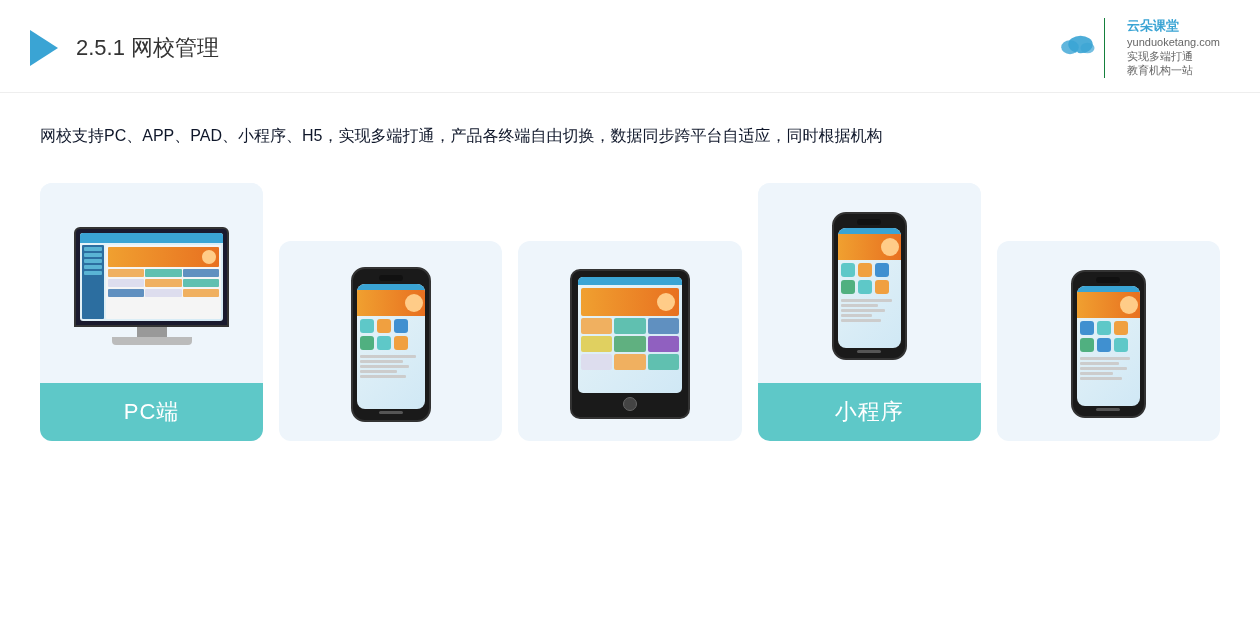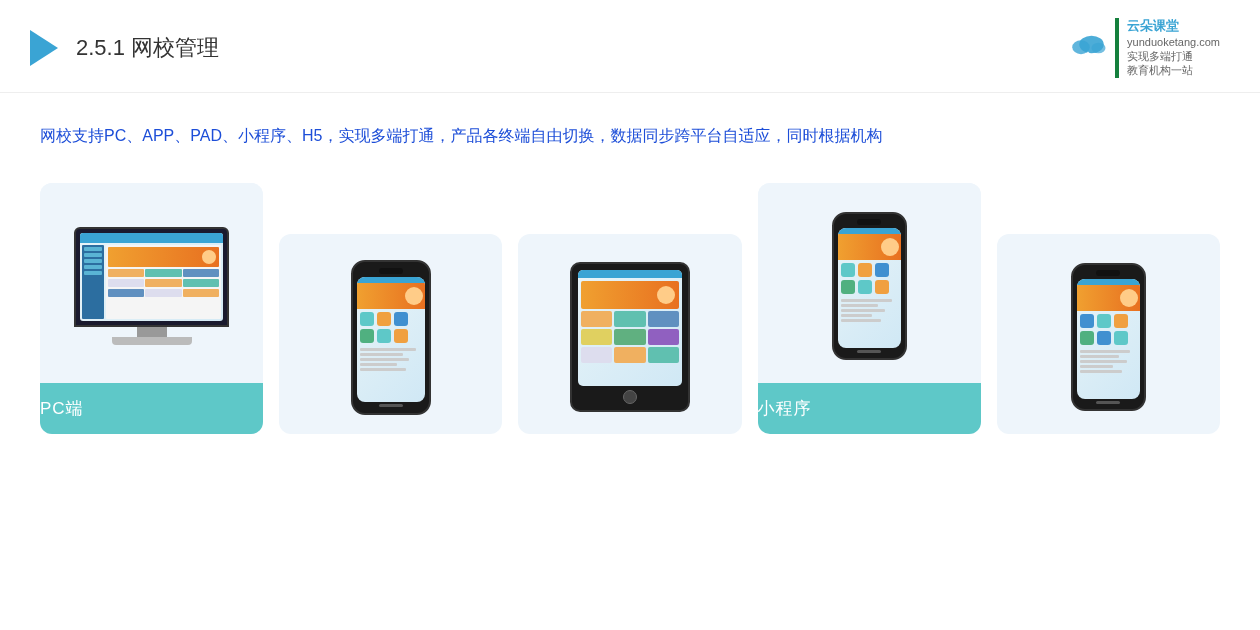--- a/index.html
+++ b/index.html
@@ -68,38 +68,38 @@
       width: 42px;
       height: 32px;
     }
 
     .brand-text {
       display: flex;
       flex-direction: column;
       font-size: 11px;
       color: #666;
       line-height: 1.3;
-      border-left: 4px solid #15803d;
-      padding-left: 8px;
+      border-left: 1px solid #15803d;
+      padding-left: 22px;
     }
 
     .brand-text .main-brand {
       font-size: 13px;
       color: #3aa4d4;
       font-weight: bold;
     }
 
     
     .content {
       padding: 28px 40px 20px 40px;
     }
 
     .description {
       font-size: 16px;
-      color: #1d4ed8;
+      color: #0f172a;
       line-height: 1.9;
       margin-bottom: 32px;
     }
 
     
     .cards-row {
       display: flex;
       gap: 16px;
       align-items: flex-end;
     }
@@ -121,22 +121,22 @@
       justify-content: center;
       padding: 22px 12px 16px 12px;
       min-height: 200px;
       background: #eef5fb;
     }
 
     .card-label {
       width: 100%;
       background: #5ec8c8;
       color: #fff;
-      text-align: left;
-      font-size: 17px;
+      text-align: center;
+      font-size: 22px;
       padding: 14px 0;
       font-weight: 400;
       letter-spacing: 1px;
     }
 
     
 
     
     .pc-mockup {
       display: flex;

